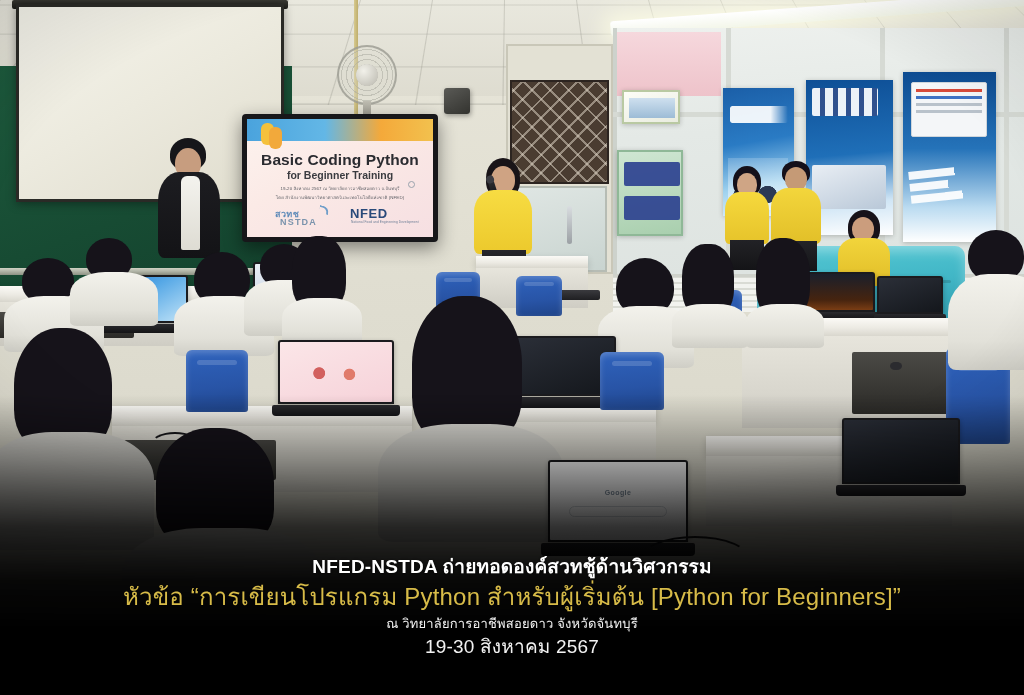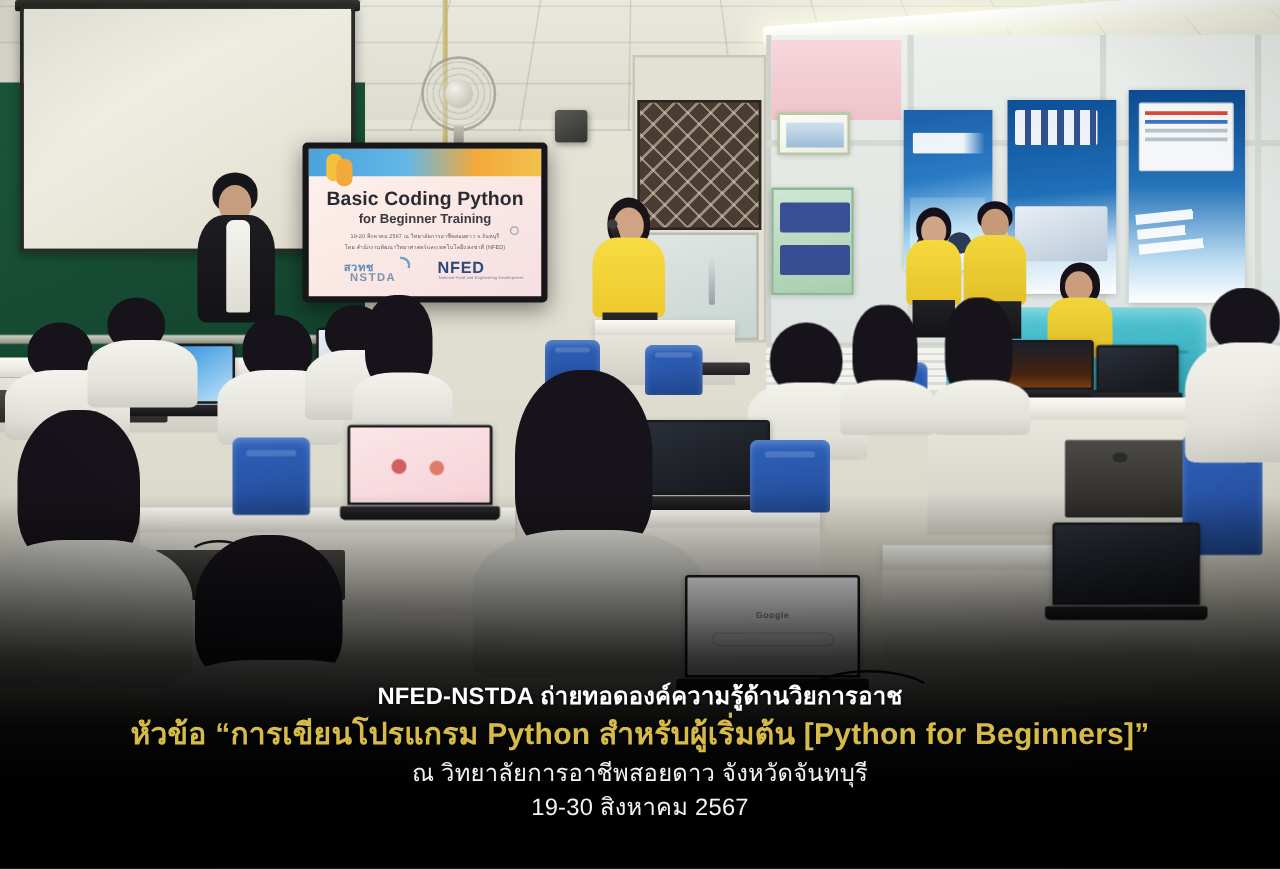--- a/index.html
+++ b/index.html
@@ -494,26 +494,26 @@
     position:absolute; left:0; right:0; bottom:34px;
     text-align:center;
     z-index:5;
   }
   .cap-line1{
     font-size:19px; font-weight:700; color:#ffffff;
     letter-spacing:.2px; line-height:1.35;
     text-shadow:0 1px 4px rgba(0,0,0,.9);
   }
   .cap-line2{
-    font-size:24px; font-weight:700; color:#d7bb48;
+    font-size:24px; font-weight:400; color:#d7bb48;
     letter-spacing:.2px; line-height:1.45;
     text-shadow:0 1px 5px rgba(0,0,0,.9);
   }
   .cap-line3{
-    font-size:19px; font-weight:400; color:#f2f2f2;
+    font-size:13px; font-weight:400; color:#f2f2f2;
     letter-spacing:.2px; line-height:1.45;
     text-shadow:0 1px 4px rgba(0,0,0,.9);
   }
   .cap-line4{
     font-size:19px; font-weight:400; color:#f2f2f2;
     letter-spacing:.2px; line-height:1.45;
     text-shadow:0 1px 4px rgba(0,0,0,.9);
   }
 </style>
 </head>
@@ -780,19 +780,19 @@
     </div>
     <div class="base" style="height:13px;"></div>
   </div>
 
   <div class="cable" style="left:640px; top:536px; width:110px; height:46px;"></div>
 
   <div class="vignette"></div>
   <div class="fade-bottom"></div>
 
   <div class="caption">
-    <div class="cap-line1">NFED-NSTDA ถ่ายทอดองค์ความรู้ด้านวิยการอาช</div>
+    <div class="cap-line1">NFED-NSTDA ถ่ายทอดองค์สวทชู้ด้านวิศวกรรม</div>
     <div class="cap-line2">หัวข้อ “การเขียนโปรแกรม Python สำหรับผู้เริ่มต้น [Python for Beginners]”</div>
     <div class="cap-line3">ณ วิทยาลัยการอาชีพสอยดาว จังหวัดจันทบุรี</div>
     <div class="cap-line4">19-30 สิงหาคม 2567</div>
   </div>
 
 </div>
 
 </body></html>

